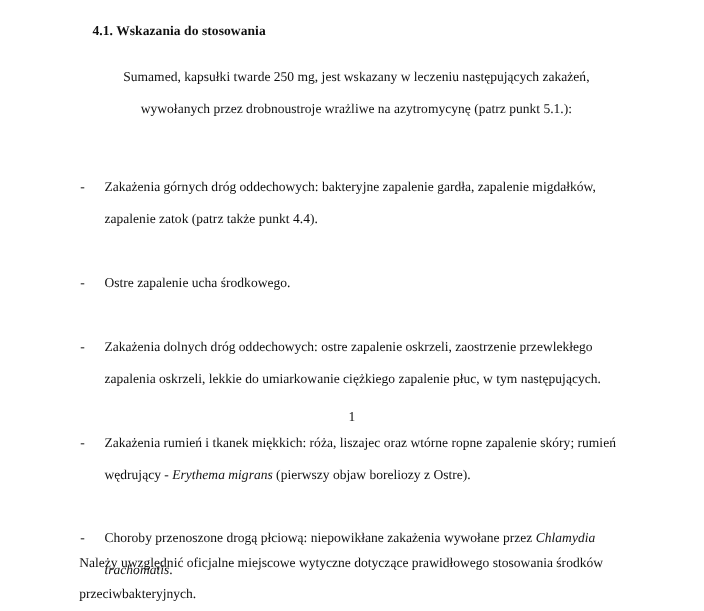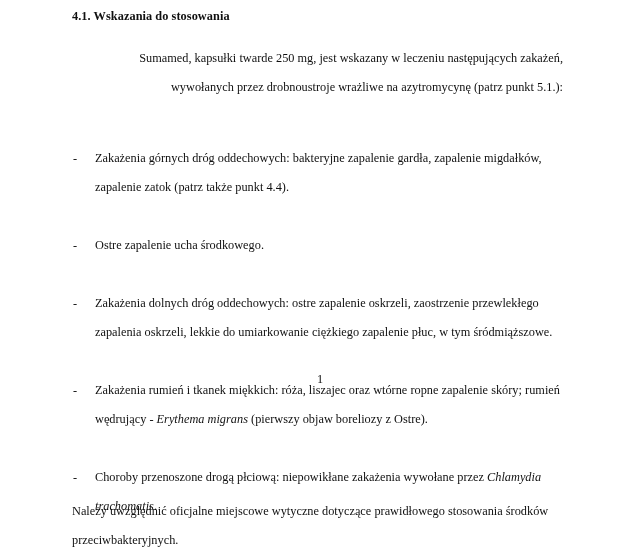--- a/index.html
+++ b/index.html
@@ -20,29 +20,29 @@
   .content {
     position: absolute;
     left: 72px;
     top: 0;
     width: 504px;
   }
   .heading {
     font-weight: bold;
     font-size: 12.3px;
     line-height: 29px;
-    margin: 0;
+    margin: 12px;
     padding-top: 2px;
     letter-spacing: 0.06px;
   }
   .para {
     font-size: 12.3px;
     line-height: 29px;
     margin: 13px;
-    text-align: right;
+    text-align: center;
     letter-spacing: 0.01px;
   }
   .list {
     margin: 0;
     padding: 0;
     list-style: none;
   }
   .list-item {
     position: relative;
     padding-left: 23px;
@@ -111,21 +111,21 @@
 
       <li class="list-item">
         <span class="dash">-</span>
         <b>Ostre zapalenie ucha środkowego</b><span></span><span>.</span><i></i><span></span>
       </li>
 
       <li class="spacer-item"></li>
 
       <li class="list-item">
         <span class="dash">-</span>
-        <b>Zakażenia dolnych dróg oddechowych</b><span>: </span><span>ostre zapalenie oskrzeli, zaostrzenie przewlekłego zapalenia oskrzeli, lekkie do umiarkowanie ciężkiego zapalenie płuc, w tym śródmiąższowe.</span><i></i><span></span>
+        <b>Zakażenia dolnych dróg oddechowych</b><span>: </span><span>ostre zapalenie oskrzeli, zaostrzenie przewlekłego zapalenia oskrzeli, lekkie do umiarkowanie ciężkiego zapalenie płuc, w tym następujących.</span><i></i><span></span>
       </li>
 
       <li class="spacer-item"></li>
 
       <li class="list-item">
         <span class="dash">-</span>
         <b>Zakażenia rumień i tkanek miękkich</b><span>: </span><span>róża, liszajec oraz wtórne ropne zapalenie skóry; rumień wędrujący - </span><i>Erythema migrans</i><span> (pierwszy objaw boreliozy z Ostre).</span>
       </li>
 
       <li class="spacer-item"></li>

